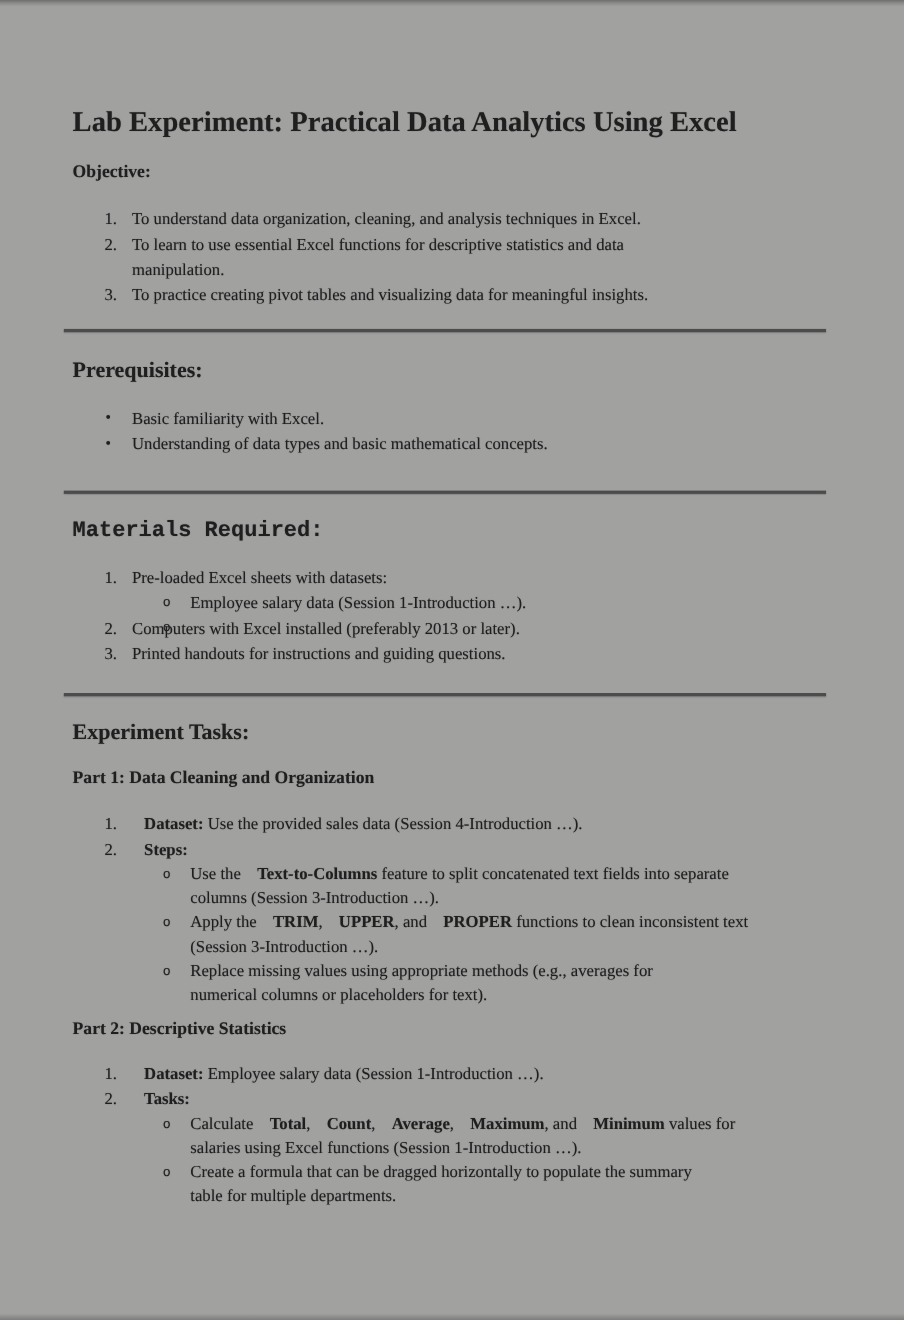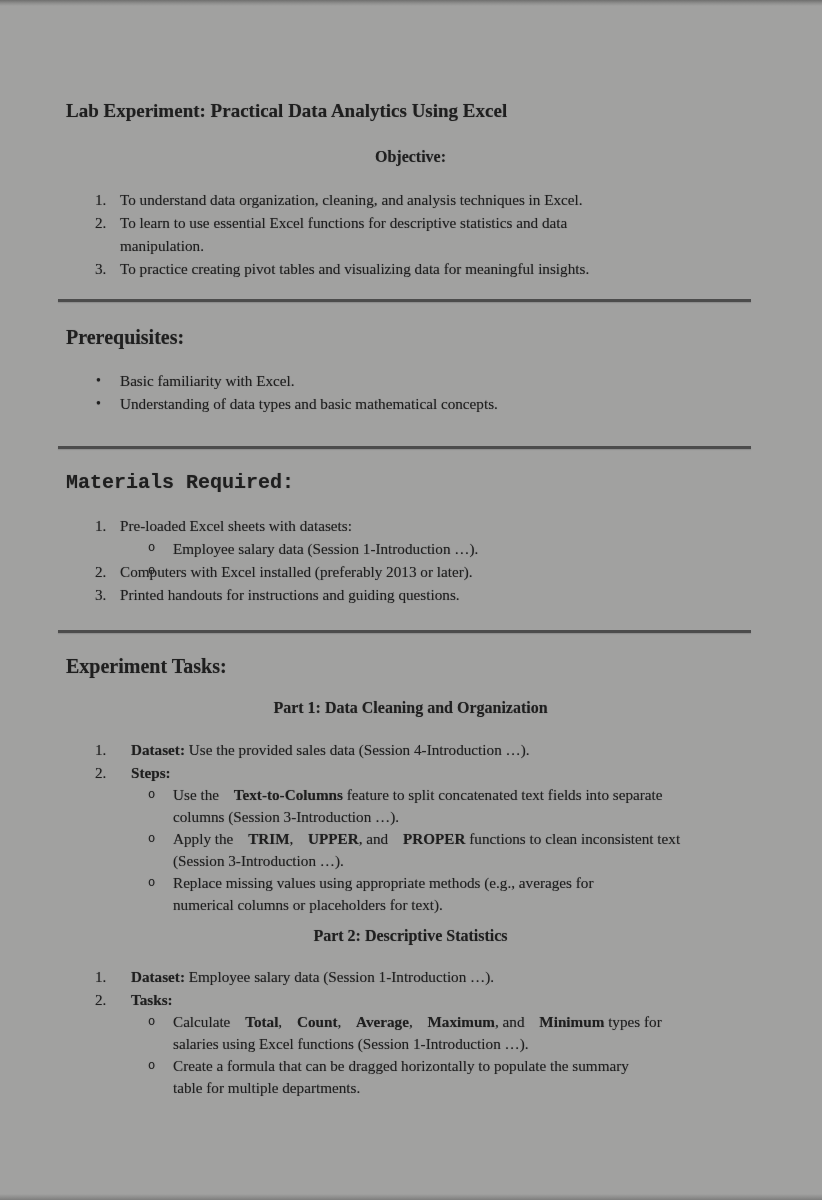--- a/index.html
+++ b/index.html
@@ -25,34 +25,33 @@
   }
   .content {
     position: absolute;
     left: 66px;
     top: 0;
     width: 689px;
   }
   .txt { text-shadow: 0 0 1px rgba(35,35,35,0.45); }
   .doc-title {
     margin: 98px 0 0 0;
-    font-size: 19px;
+    font-size: 26px;
     font-weight: 700;
     line-height: 26px;
   }
   .h2 {
     font-size: 20px;
     font-weight: 700;
     line-height: 24px;
   }
   .h3 {
     font-size: 16px;
     font-weight: 700;
     line-height: 22px;
-    text-align: center;
   }
   .h3.objective { margin-top: 22px; }
   .h2.prereq    { margin-top: 23px; }
   .h2.materials { margin-top: 22px; font-family: Liberation Mono, monospace; }
   .h2.tasks     { margin-top: 21px; }
   .h3.part      { margin-top: 19px; }
   .h3.part2     { margin-top: 9px; }
 
   .list { margin-top: 20px; font-size: 15.2px; }
   .list.materials-list, .list.part-list { margin-top: 19px; }
@@ -205,21 +204,21 @@
       <div class="li">
         <span class="marker">1.</span>
         <span class="b">Dataset:</span><span> Employee salary data (Session 1-Introduction …).</span>
       </div>
       <div class="li">
         <span class="marker">2.</span>
         <span class="b">Tasks:</span>
       </div>
       <div class="li2 tight">
         <span class="marker">o</span>
-        <span>Calculate </span><span class="b">Total</span><span>, </span><span class="b">Count</span><span>, </span><span class="b">Average</span><span>, </span><span class="b">Maximum</span><span>, and </span><span class="b">Minimum</span><span> types for</span><br>
+        <span>Calculate </span><span class="b">Total</span><span>, </span><span class="b">Count</span><span>, </span><span class="b">Average</span><span>, </span><span class="b">Maximum</span><span>, and </span><span class="b">Minimum</span><span> values for</span><br>
         <span>salaries using Excel functions (Session 1-Introduction …).</span>
       </div>
       <div class="li2 tight">
         <span class="marker">o</span>
         <span>Create a formula that can be dragged horizontally to populate the summary</span><br>
         <span>table for multiple departments.</span>
       </div>
     </div>
   </div>
 

